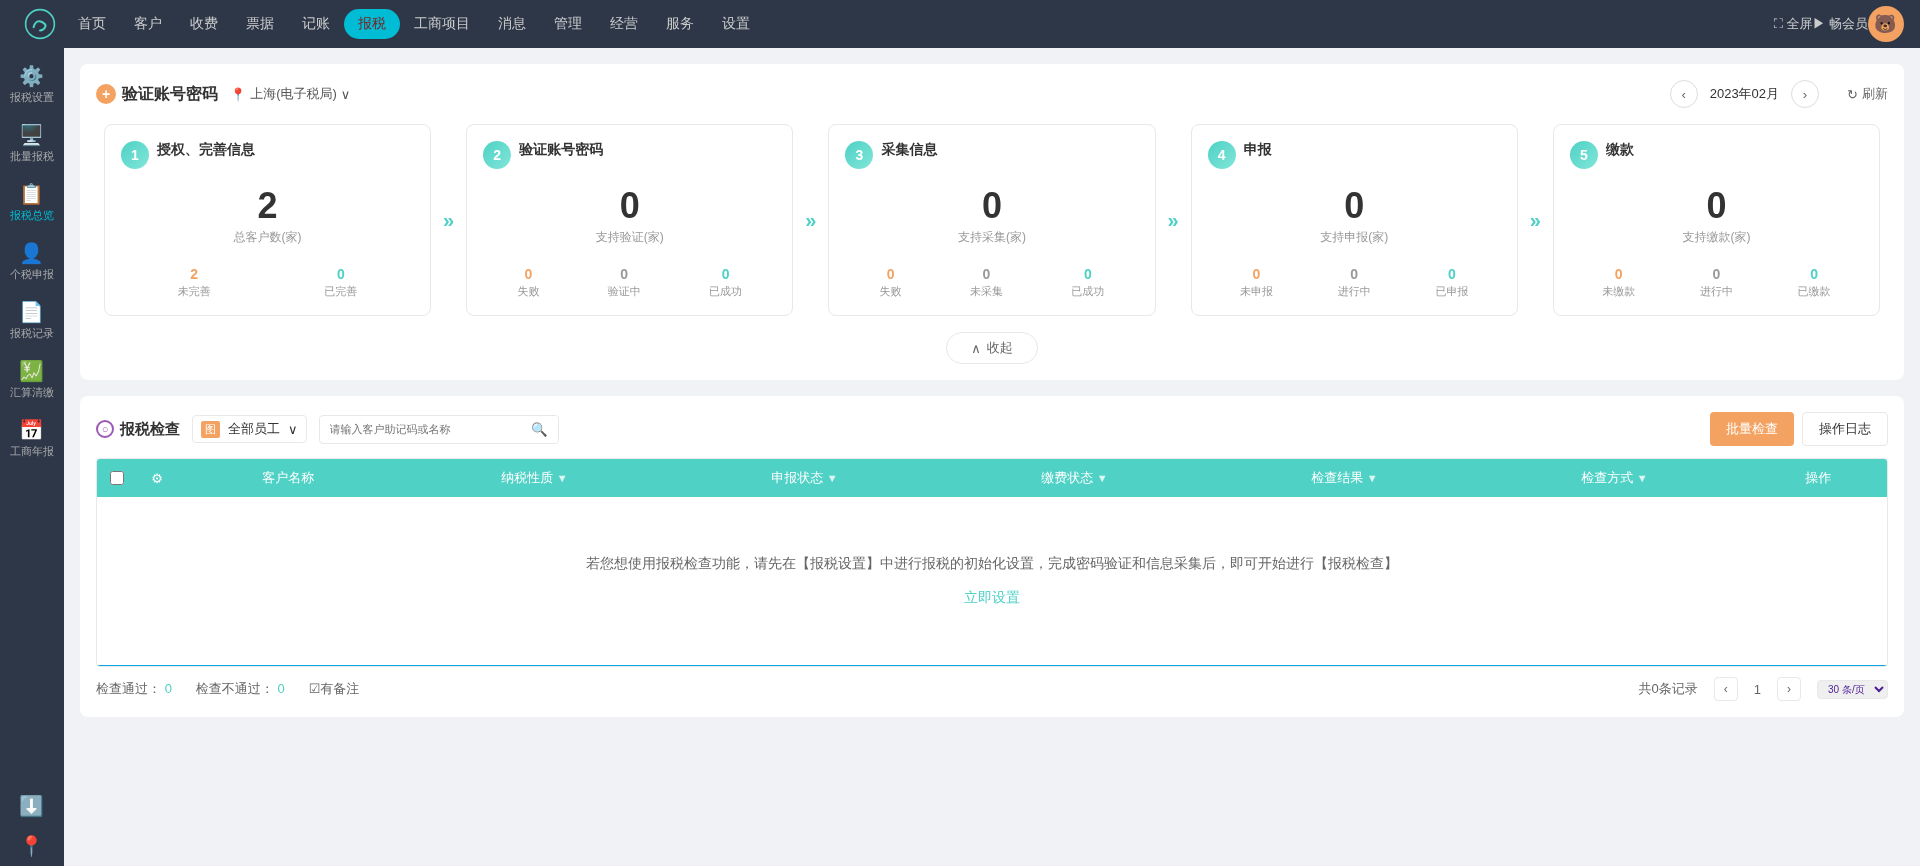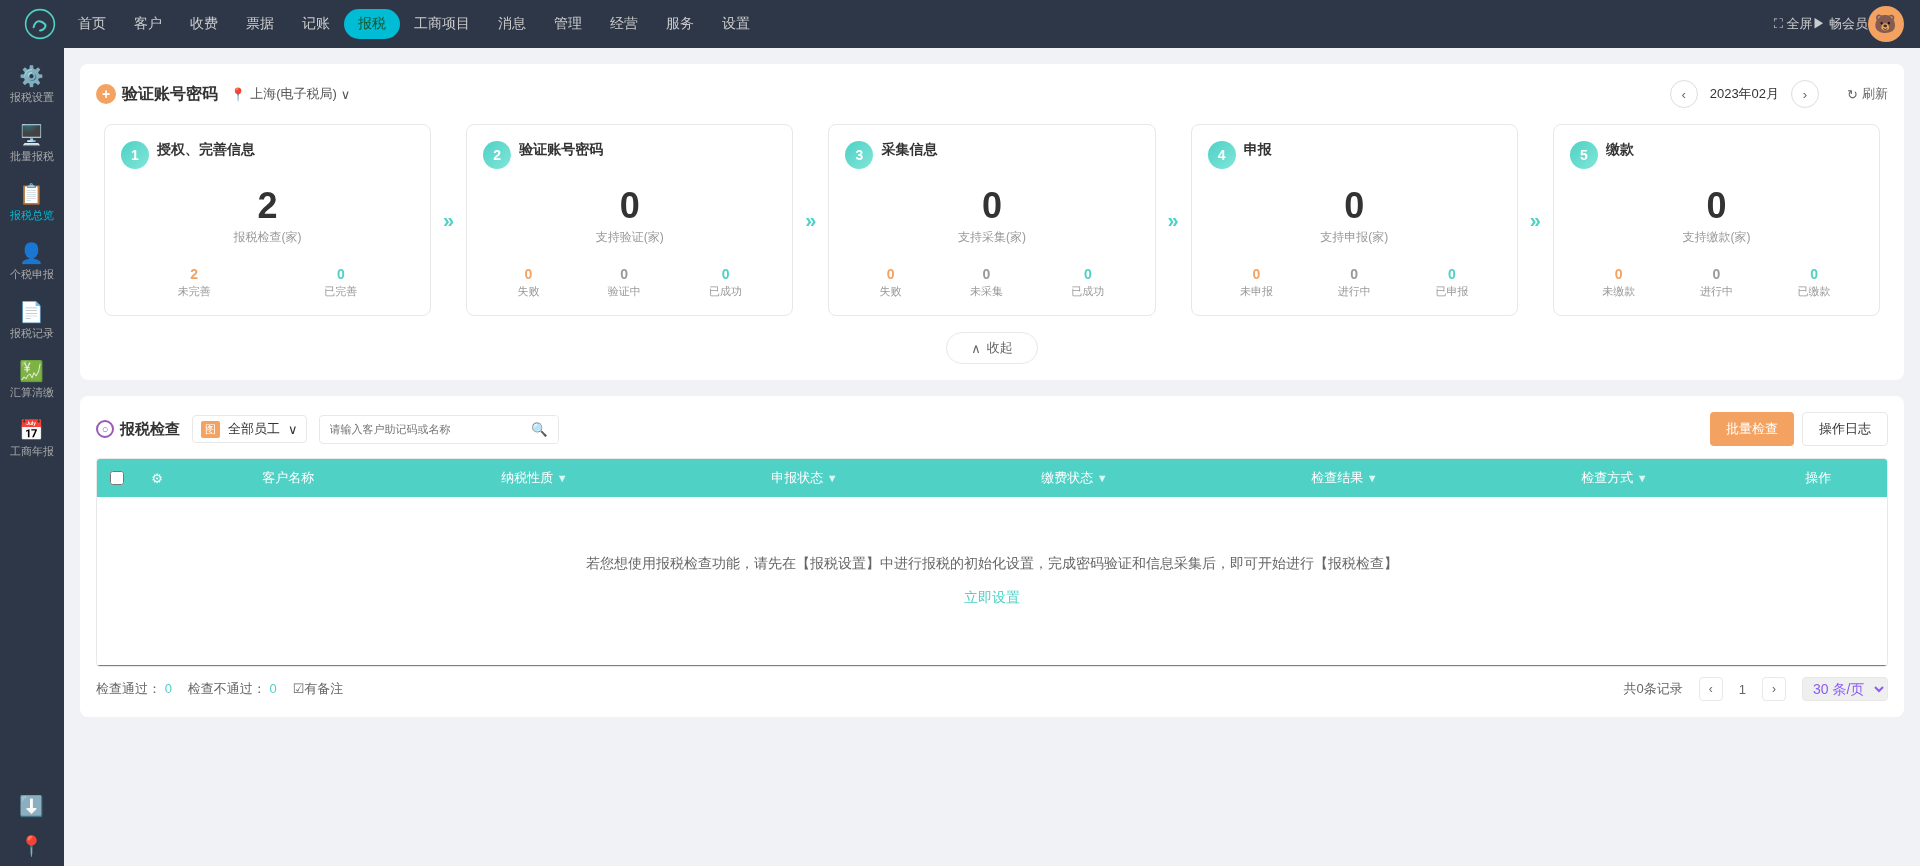--- a/index.html
+++ b/index.html
@@ -12,21 +12,21 @@
       position: fixed; top: 0; left: 0; right: 0; z-index: 100;
     }
     .top-nav .logo { width: 48px; display: flex; align-items: center; justify-content: center; }
     .top-nav .logo svg { width: 32px; height: 32px; }
     .top-nav .nav-items { display: flex; align-items: center; gap: 0; flex: 1; }
     .nav-item {
       padding: 6px 14px; cursor: pointer; border-radius: 4px;
       font-size: 14px; color: #ccc;
     }
     .nav-item.active {
-      background: #00bcd4; color: #14532d; border-radius: 20px;
+      background: #00bcd4; color: #7f1d1d; border-radius: 20px;
     }
     .top-nav .top-right { display: flex; align-items: center; color: #ccc; font-size: 13px; }
     .top-nav .top-right span { cursor: pointer; }
     .mascot { width: 36px; height: 36px; background: #f4a261; border-radius: 50%; display: flex; align-items: center; justify-content: center; font-size: 18px; }
 
     
     .sidebar {
       position: fixed; top: 48px; left: 0; bottom: 0;
       width: 64px; background: #2d3748; display: flex; flex-direction: column;
       align-items: center; padding-top: 8px; z-index: 99;
@@ -177,31 +177,31 @@
     .empty-state {
       text-align: center; padding: 48px 16px; color: #666; font-size: 14px;
     }
     .empty-state a { color: #4fd1c5; cursor: pointer; text-decoration: none; }
 
     
     .table-footer {
       display: flex; align-items: center; justify-content: space-between;
       padding: 10px 0 0 0; font-size: 13px; color: #666;
     }
-    .table-footer .footer-left { display: flex; gap: 16px; }
+    .table-footer .footer-left { display: flex; gap: 24px; }
     .footer-link { color: #4fd1c5; cursor: pointer; }
     .footer-right { display: flex; align-items: center; gap: 16px; }
     .page-btn {
       width: 24px; height: 24px; border: 1px solid #e8e8e8; border-radius: 4px;
       display: inline-flex; align-items: center; justify-content: center;
       cursor: pointer; font-size: 12px; color: #666; background: #fff;
     }
     .per-page-select {
       border: 1px solid #e8e8e8; border-radius: 4px; padding: 2px 6px;
-      font-size: 14px; color: #8b5cf6; cursor: pointer;
+      font-size: 10px; color: #4c1d95; cursor: pointer;
     }
     ::-webkit-scrollbar { width: 6px; }
     ::-webkit-scrollbar-track { background: #f1f1f1; }
     ::-webkit-scrollbar-thumb { background: #ccc; border-radius: 3px; }
 
     .filter-icon { font-size: 11px; opacity: 0.8; }
     .checkbox-cell { display: flex; align-items: center; justify-content: center; }
     input[type=checkbox] { width: 14px; height: 14px; cursor: pointer; }
 
     .step-header { display: flex; align-items: flex-start; gap: 8px; }
@@ -307,21 +307,21 @@
 
     <div class="steps-row">
 
       <div class="step-card">
         <div class="step-header">
           <span class="step-num">1</span>
           <span class="step-name">授权、完善信息</span>
         </div>
         <div class="step-body">
           <span class="step-count">2</span>
-          <span class="step-label">报税检查(家)</span>
+          <span class="step-label">总客户数(家)</span>
         </div>
         <div class="step-stats">
           <div class="stat-item">
             <span class="stat-num orange">2</span>
             <span class="stat-desc">未完善</span>
           </div>
           <div class="stat-item">
             <span class="stat-num teal">0</span>
             <span class="stat-desc">已完善</span>
           </div>

